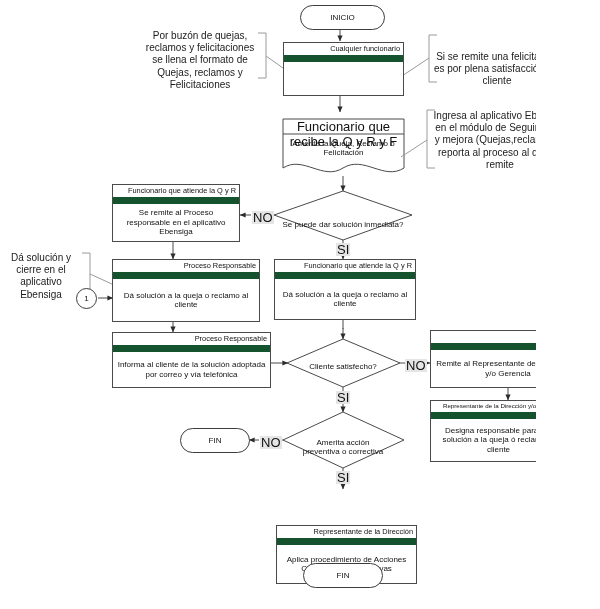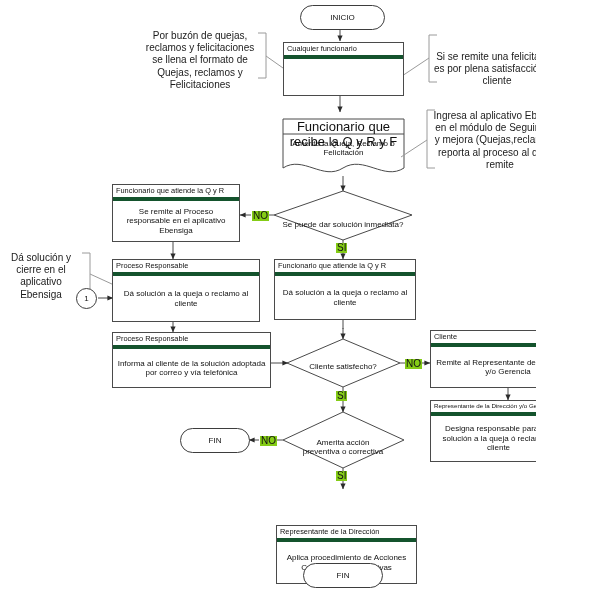--- a/index.html
+++ b/index.html
@@ -35,22 +35,22 @@
   }
 
   
   .proc {
     border: 1px solid #4a4a4a;
     display: flex;
     flex-direction: column;
     background: #ffffff;
   }
   .proc .hdr {
-    border-bottom: 4px solid #14532d;
-    text-align: left;
+    border-bottom: 7px solid #14532d;
+    text-align: right;
     line-height: 1.12;
     padding: 2px 3px;
     font-size: 7.4px;
     color: #111;
   }
   .proc .bdy {
     flex: 1;
     display: flex;
     align-items: center;
     justify-content: center;
@@ -106,23 +106,23 @@
     justify-content: center;
     font-size: 8px;
     color: #111;
     background: #ffffff;
   }
 
   
   .elabel {
     position: absolute;
     z-index: 3;
-    font-size: 10px;
-    color: #111;
-    background: #84cc16;
+    font-size: 13px;
+    color: #111;
+    background: #e5e5e5;
     padding: 0 1px;
     line-height: 1;
   }
 
   
   .doc-hdr, .doc-bdy {
     position: absolute;
     z-index: 3;
     text-align: center;
     color: #111;

